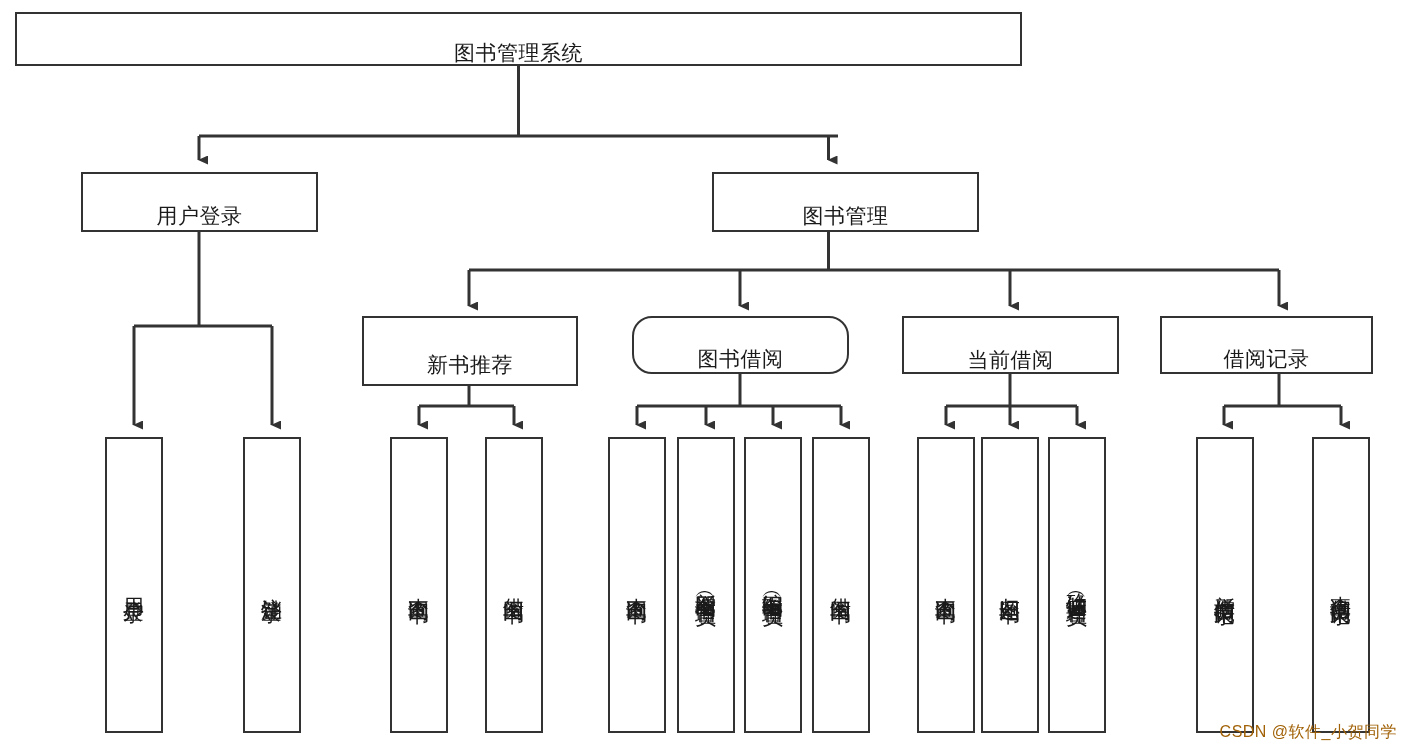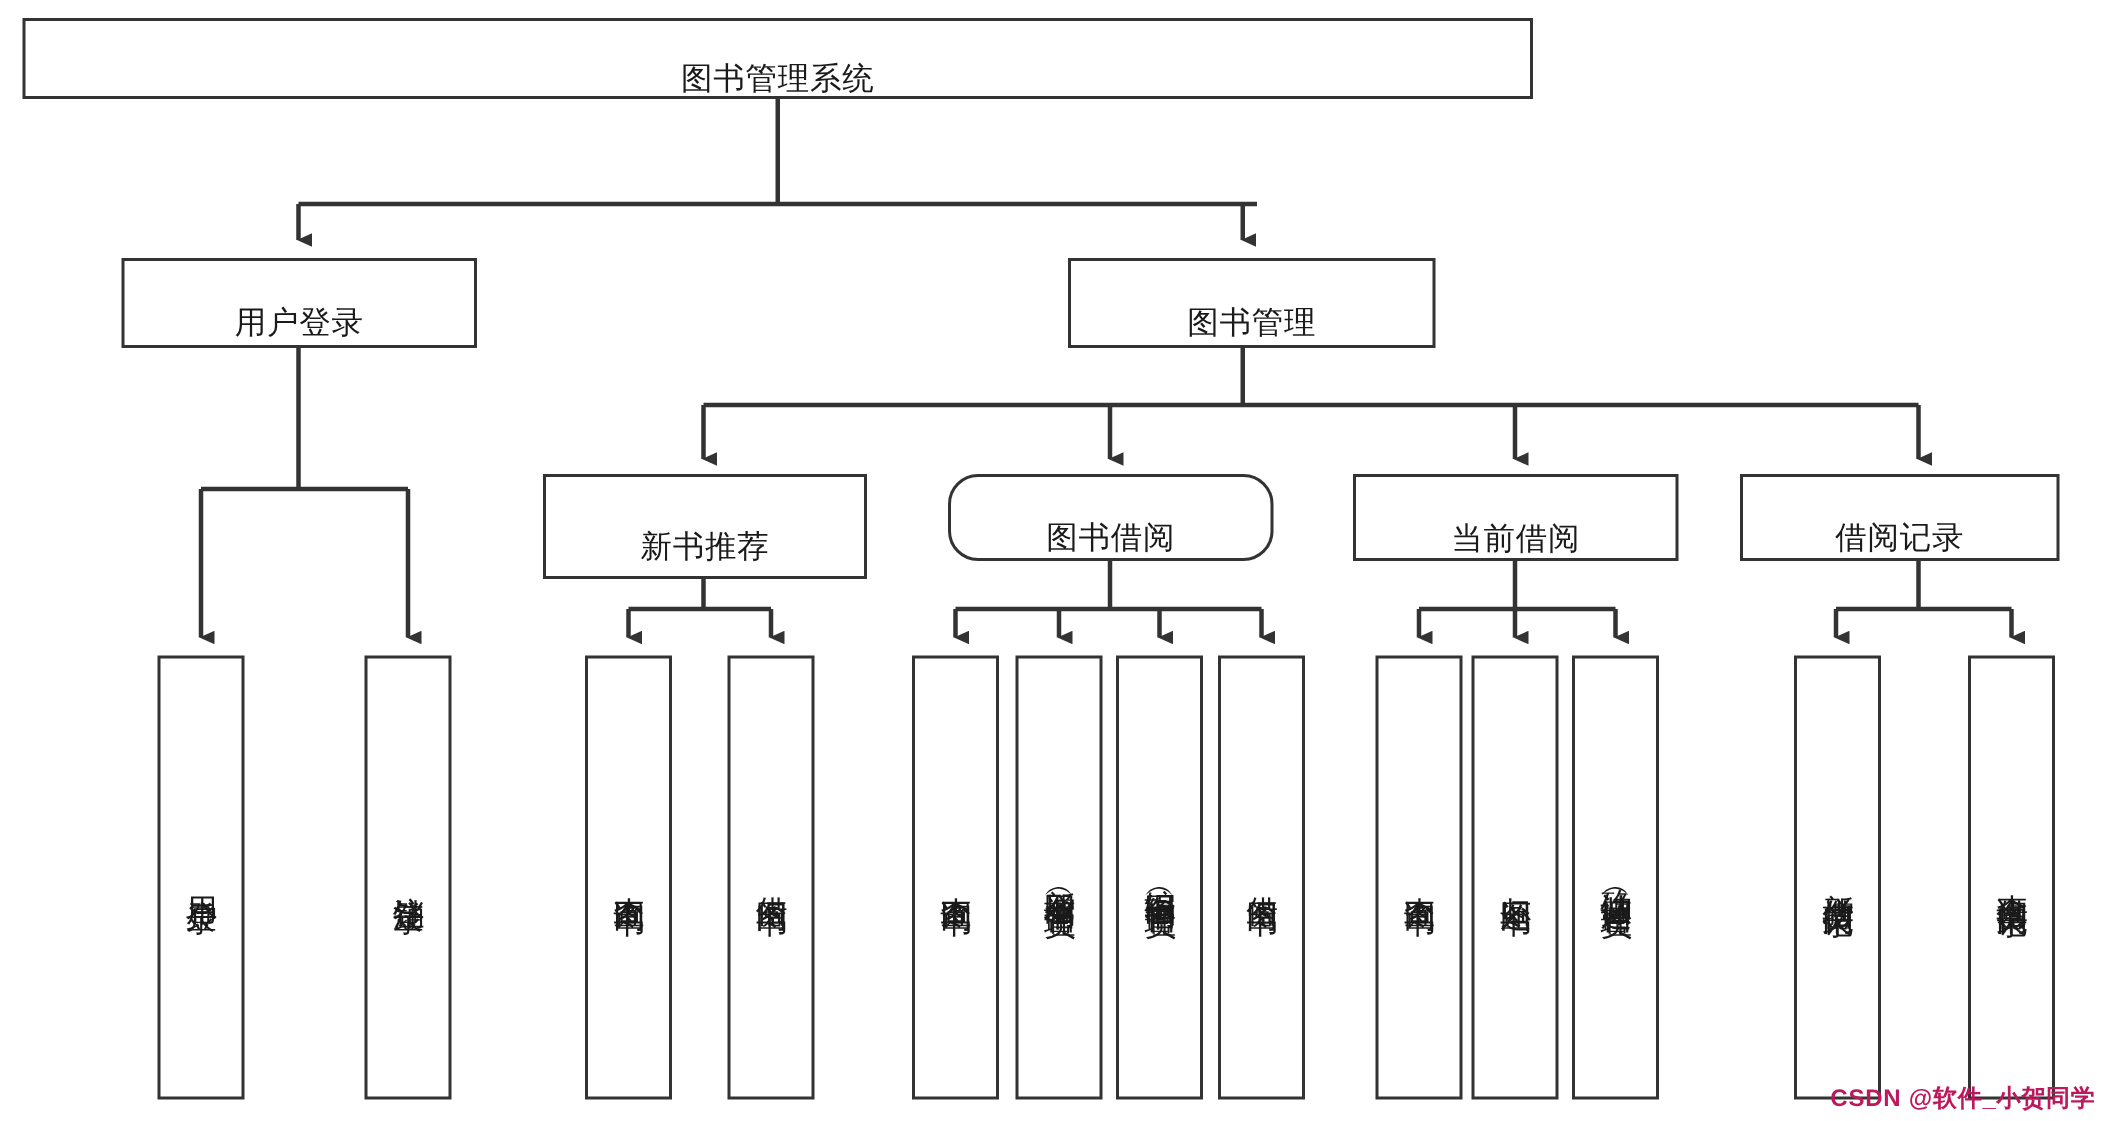--- a/index.html
+++ b/index.html
@@ -58,24 +58,23 @@
     text-orientation: upright;
     font-size: 21px;
     letter-spacing: 2px;
     line-height: 1;
   }
   #watermark {
     position: absolute;
     right: 8px;
     bottom: 4px;
     font-size: 16px;
-    color: #be185d;
+    color: #a16207;
     letter-spacing: 0.5px;
     white-space: nowrap;
-    font-weight: bold;
   }
 </style>
 </head>
 <body>
 
 <div id="diagram-root">
 
   <svg id="connectors" viewBox="0 0 1405 747">
     <defs>
       <marker id="arrowhead" markerWidth="9" markerHeight="10" refX="4.5" refY="9" orient="auto" markerUnits="userSpaceOnUse">
@@ -129,21 +128,21 @@
   </svg>
 
   <div class="node horizontal" style="left:15px; top:12px; width:1007px; height:54px;">
     <span class="label">图书管理系统</span>
   </div>
 
   <div class="node horizontal" style="left:81px; top:172px; width:237px; height:60px;">
     <span class="label">用户登录</span>
   </div>
 
-  <div class="node horizontal" style="left:712px; top:172px; width:245px; height:60px;">
+  <div class="node horizontal" style="left:712px; top:172px; width:267px; height:60px;">
     <span class="label">图书管理</span>
   </div>
 
   <div class="node horizontal" style="left:362px; top:316px; width:216px; height:70px;">
     <span class="label">新书推荐</span>
   </div>
 
   <div class="node horizontal" style="left:632px; top:316px; width:217px; height:58px;border-radius:20px;">
     <span class="label">图书借阅</span>
   </div>

